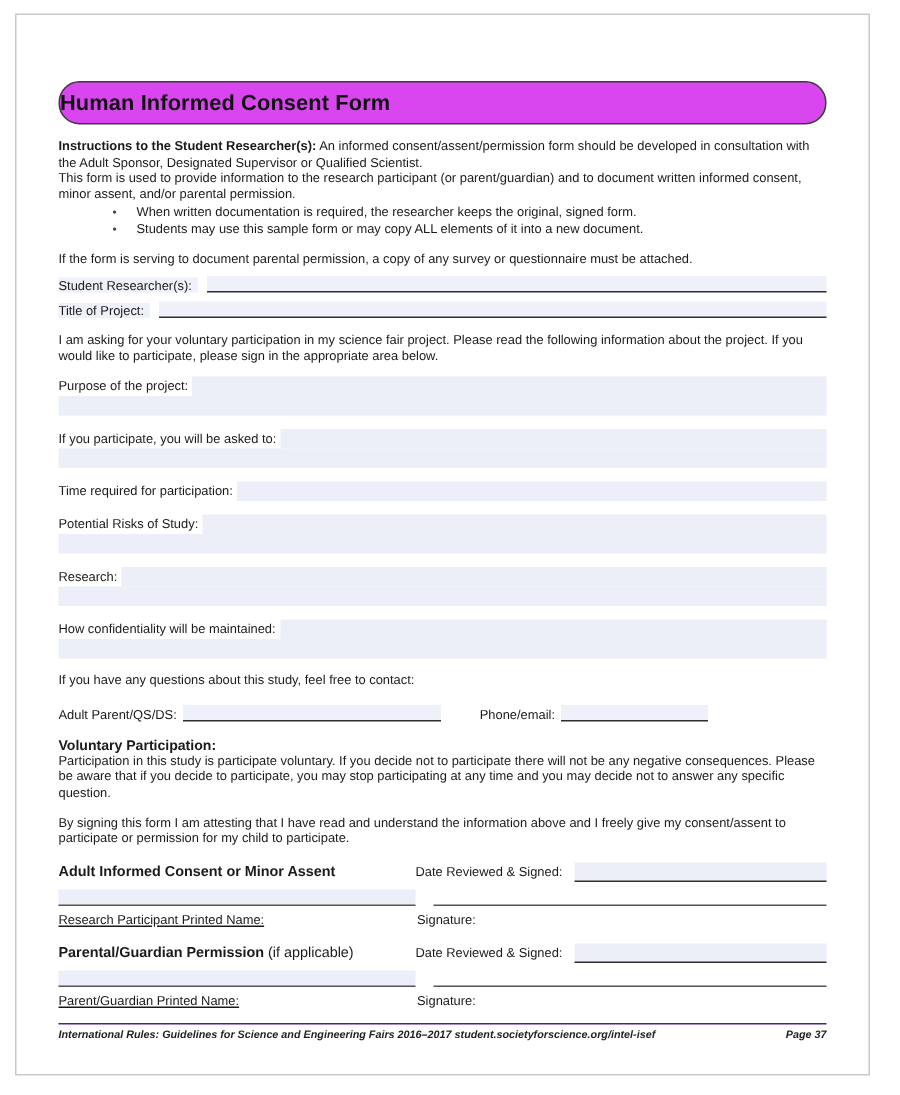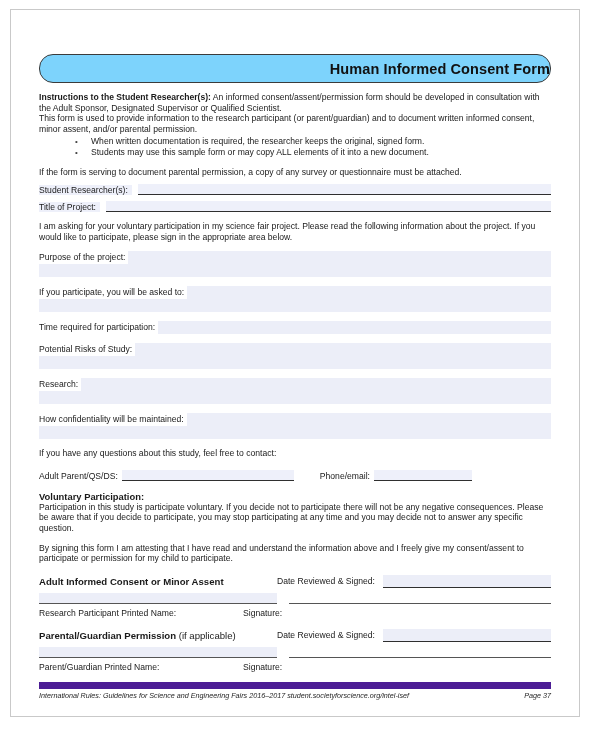--- a/index.html
+++ b/index.html
@@ -31,24 +31,24 @@
     left: 28px;
     top: 44px;
     width: 512px;
   }
 
   
   .title-pill {
     height: 27px;
     border: 1.4px solid #3b3b3b;
     border-radius: 14px;
-    background: #7dd3fc;
+    background: #d946ef;
     display: flex;
     align-items: center;
-    justify-content: flex-end;
+    justify-content: flex-start;
   }
   .title-pill .title-text {
     font-size: 14.5px;
     font-weight: bold;
     letter-spacing: 0.1px;
     color: #111111;
   }
 
   
   .para {
@@ -205,36 +205,36 @@
     flex: 1;
     height: 11px;
     border-bottom: 1px solid #555;
     box-sizing: border-box;
   }
   .sig-names {
     display: flex;
     margin-top: 4px;
     font-size: 8.6px;
   }
-  .sig-names .n-left { width: 204px; }
+  .sig-names .n-left { width: 239px; text-decoration: underline; }
   .sig-names .n-right { flex: 1; }
 
   
   .footer {
     position: absolute;
     left: 28px;
     top: 672px;
     width: 512px;
-    border-top: 7px solid #4c1d95;
+    border-top: 1px solid #4c1d95;
     padding-top: 2px;
     display: flex;
     justify-content: space-between;
     font-size: 7.2px;
     font-style: italic;
-    font-weight: normal;
+    font-weight: bold;
     color: #1f1f1f;
     text-align: right;
   }
 </style>
 </head>
 <body>
 
 <div class="page">
 
   <div class="page-inner">

